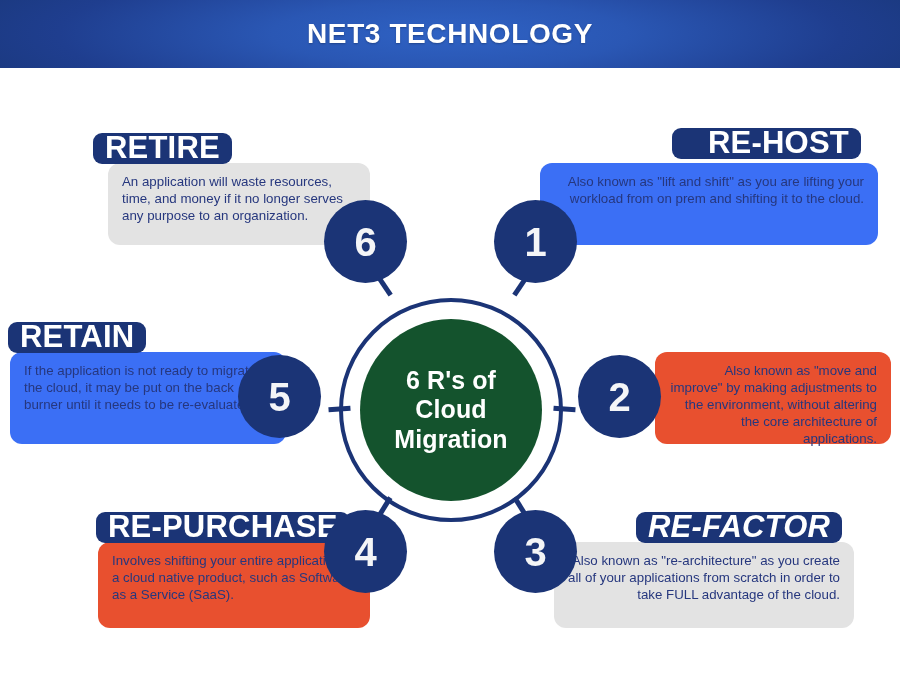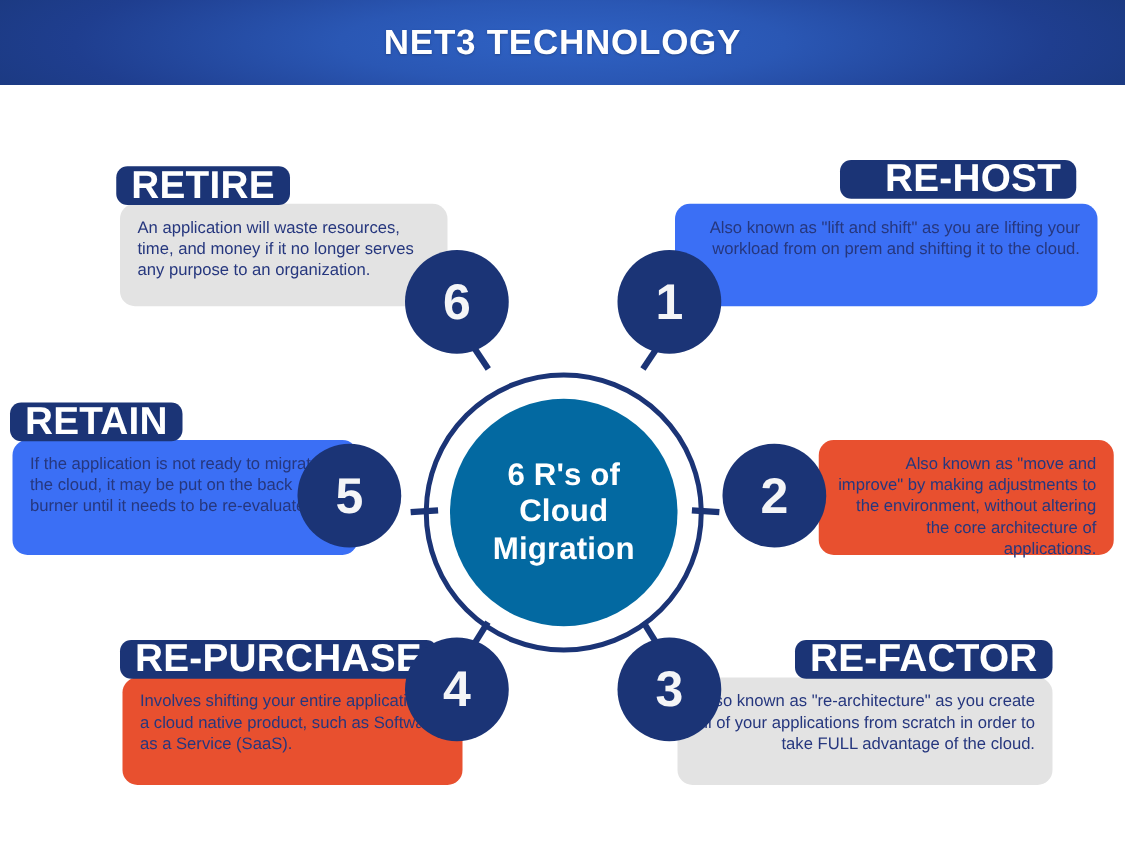--- a/index.html
+++ b/index.html
@@ -51,21 +51,21 @@
     border-radius: 50%;
     border: 4px solid #1b3476;
     box-sizing: border-box;
     background: transparent;
   }
   #hub-core {
     position: absolute;
     left: 360px; top: 319px;
     width: 182px; height: 182px;
     border-radius: 50%;
-    background: #0369a1;
+    background: #14532d;
     display: flex;
     align-items: center;
     justify-content: center;
   }
   #hub-label {
     color: #ffffff;
     font-size: 25px;
     font-weight: bold;
     line-height: 1.17;
     text-align: center;
@@ -136,34 +136,34 @@
     box-sizing: border-box;
     padding: 10px 14px 12px 14px;
     font-size: 13.3px;
     line-height: 1.28;
     color: #26377e;
     z-index: 3;
     font-weight: normal;
   }
   .card-body.blue { background: #3b6ff5; }
   .card-body.orange { background: #e8502f; }
-  .card-body.gray  { background: #e3e3e3; }
+  .card-body.gray  { background: #e3e3e3; margin-left: 12px; }
   .align-right { text-align: right; }
   .align-left  { text-align: left; }
 
   
   #badge-rehost   { left: 672px; top: 128px; padding-left: 36px; }
   #body-rehost    { left: 540px; top: 163px; width: 338px; height: 82px; }
 
   
   #badge-replatform { left: 686px; top: 322px; }
   #body-replatform  { left: 655px; top: 352px; width: 236px; height: 92px; }
 
   
-  #badge-refactor { left: 636px; top: 512px; }
+  #badge-refactor { left: 636px; top: 512px; font-style: italic; }
   #body-refactor  { left: 542px; top: 542px; width: 300px; height: 86px; }
 
   
   #badge-repurchase { left: 96px; top: 512px; }
   #body-repurchase  { left: 98px; top: 542px; width: 272px; height: 86px; }
 
   
   #badge-retain { left: 8px; top: 322px; }
   #body-retain  { left: 10px; top: 352px; width: 276px; height: 92px; }
 

